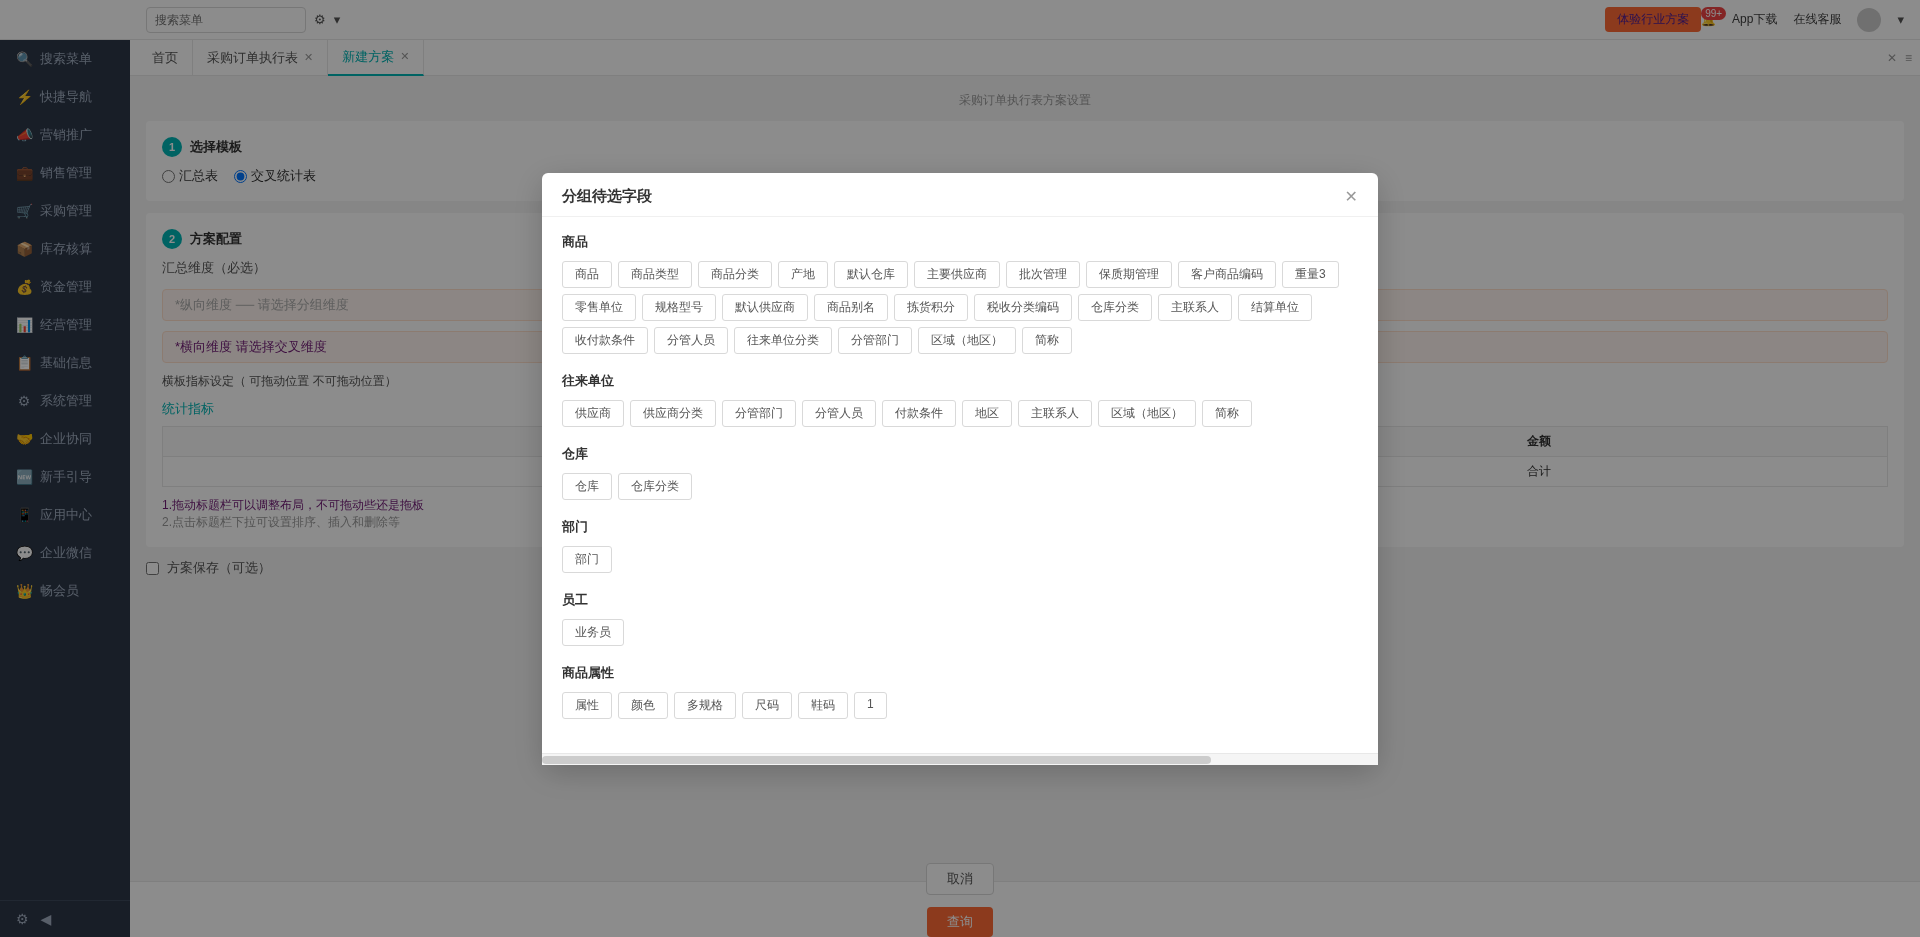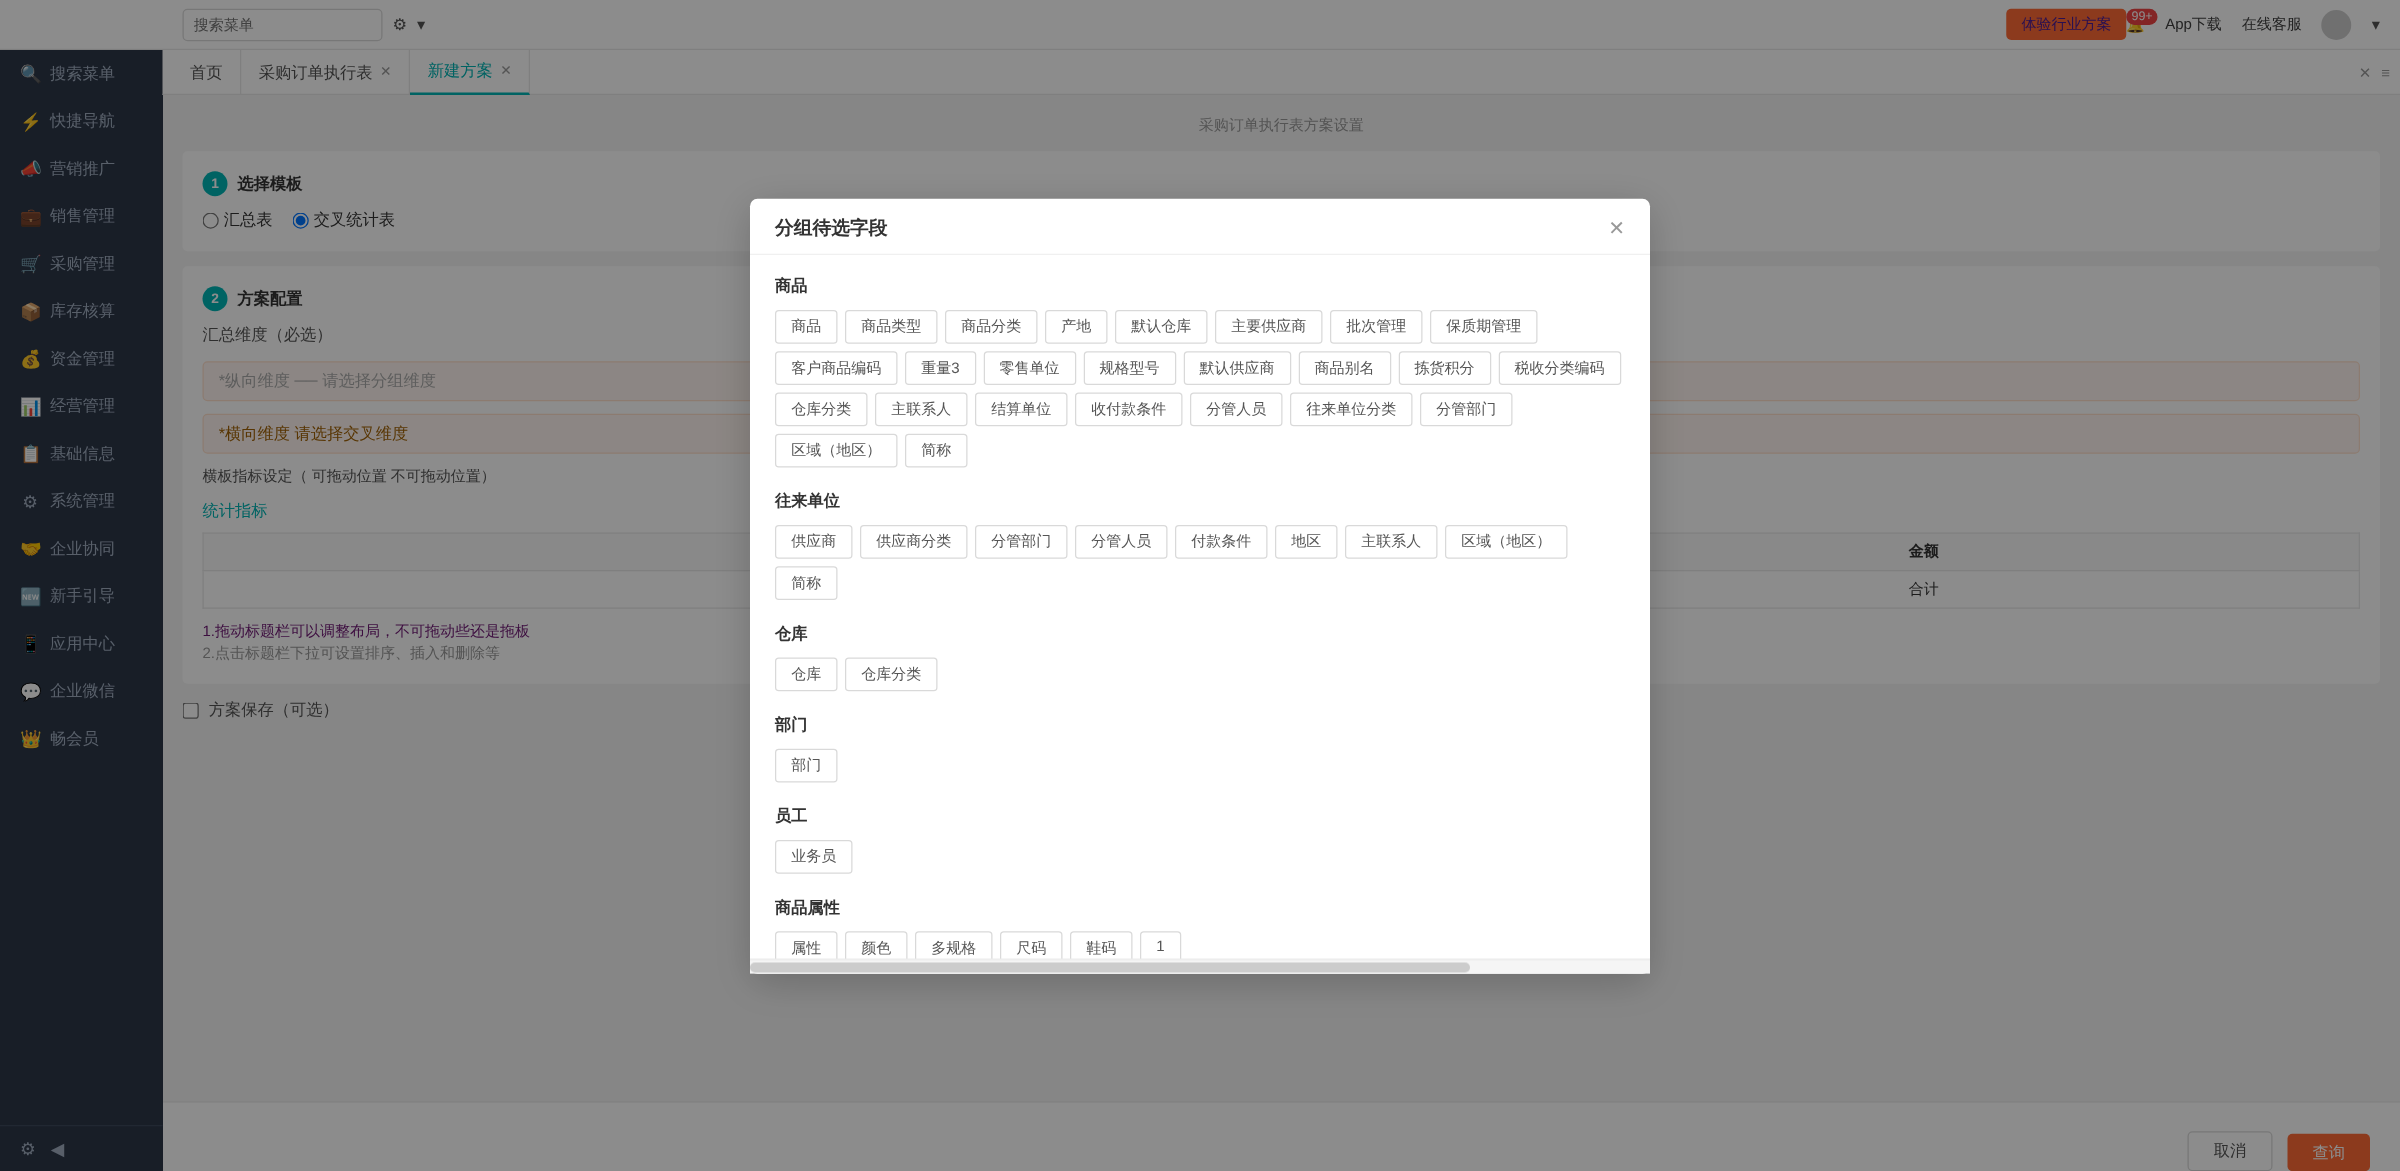--- a/index.html
+++ b/index.html
@@ -119,21 +119,21 @@
     .modal-overlay {
       position: fixed;
       top: 0; left: 0; right: 0; bottom: 0;
       background: rgba(0,0,0,0.45);
       z-index: 1000;
       display: flex; align-items: center; justify-content: center;
     }
     .modal {
       background: #fff;
       border-radius: 6px;
-      width: 720px;
+      width: 836px;
       max-height: 620px;
       display: flex; flex-direction: column;
       box-shadow: 0 8px 32px rgba(0,0,0,0.2);
       position: relative;
     }
     .modal-header {
       display: flex; align-items: center; justify-content: space-between;
       padding: 14px 20px 10px;
       border-bottom: 1px solid #f0f0f0;
       flex-shrink: 0;
@@ -185,25 +185,26 @@
       width: 80%; height: 8px;
       background: #ccc; border-radius: 4px;
     }
 
     
     .modal-footer {
       position: fixed;
       bottom: 0; left: 0; right: 0;
       height: 56px;
       background: #fff;
-      display: flex; align-items: flex-end; justify-content: flex-end;
+      display: flex; align-items: center; justify-content: flex-end;
       padding: 0 24px;
       gap: 12px;
       border-top: 1px solid #e8e8e8;
       z-index: 1;
+      flex-direction: column;
     }
     .btn-cancel {
       padding: 6px 20px;
       border: 1px solid #d9d9d9;
       border-radius: 4px;
       background: #fff;
       cursor: pointer; font-size: 13px; color: #555;
     }
     .btn-confirm {
       padding: 6px 20px;
@@ -381,21 +382,21 @@
   <div class="page-section">
     <div class="step-label">
       <div class="step-num">2</div>
       <span>方案配置</span>
     </div>
     <div style="font-size:13px; color:#555; margin-bottom:12px;">汇总维度（必选）</div>
     <div style="display:flex; gap:12px; margin-bottom:10px; align-items:center;">
       <div style="background:#fff5f0; border:1px solid #ffe0cc; border-radius:4px; padding:6px 12px; font-size:13px; color:#aaa; flex:1; cursor:pointer;">*纵向维度 ── 请选择分组维度</div>
     </div>
     <div style="display:flex; gap:12px; margin-bottom:10px; align-items:center;">
-      <div style="background:#fff5f0; border:1px solid #ffe0cc; border-radius:4px; padding:6px 12px; font-size:13px; color:#a16207; flex:1; cursor:pointer;">*横向维度    请选择交叉维度</div>
+      <div style="background:#fff5f0; border:1px solid #ffe0cc; border-radius:4px; padding:6px 12px; font-size:13px; color:#701a75; flex:1; cursor:pointer;">*横向维度    请选择交叉维度</div>
     </div>
     <div style="font-size:12px; color:#555; margin-bottom:10px;">横板指标设定（  可拖动位置    不可拖动位置）</div>
     <div style="font-size:13px; color:#00b4b4; margin-bottom:8px;">统计指标</div>
     <table class="stats-table">
       <thead>
         <tr>
           <th>
             <span>主数量</span>
             <span style="color:#999; cursor:pointer;">▾</span>
           </th>

